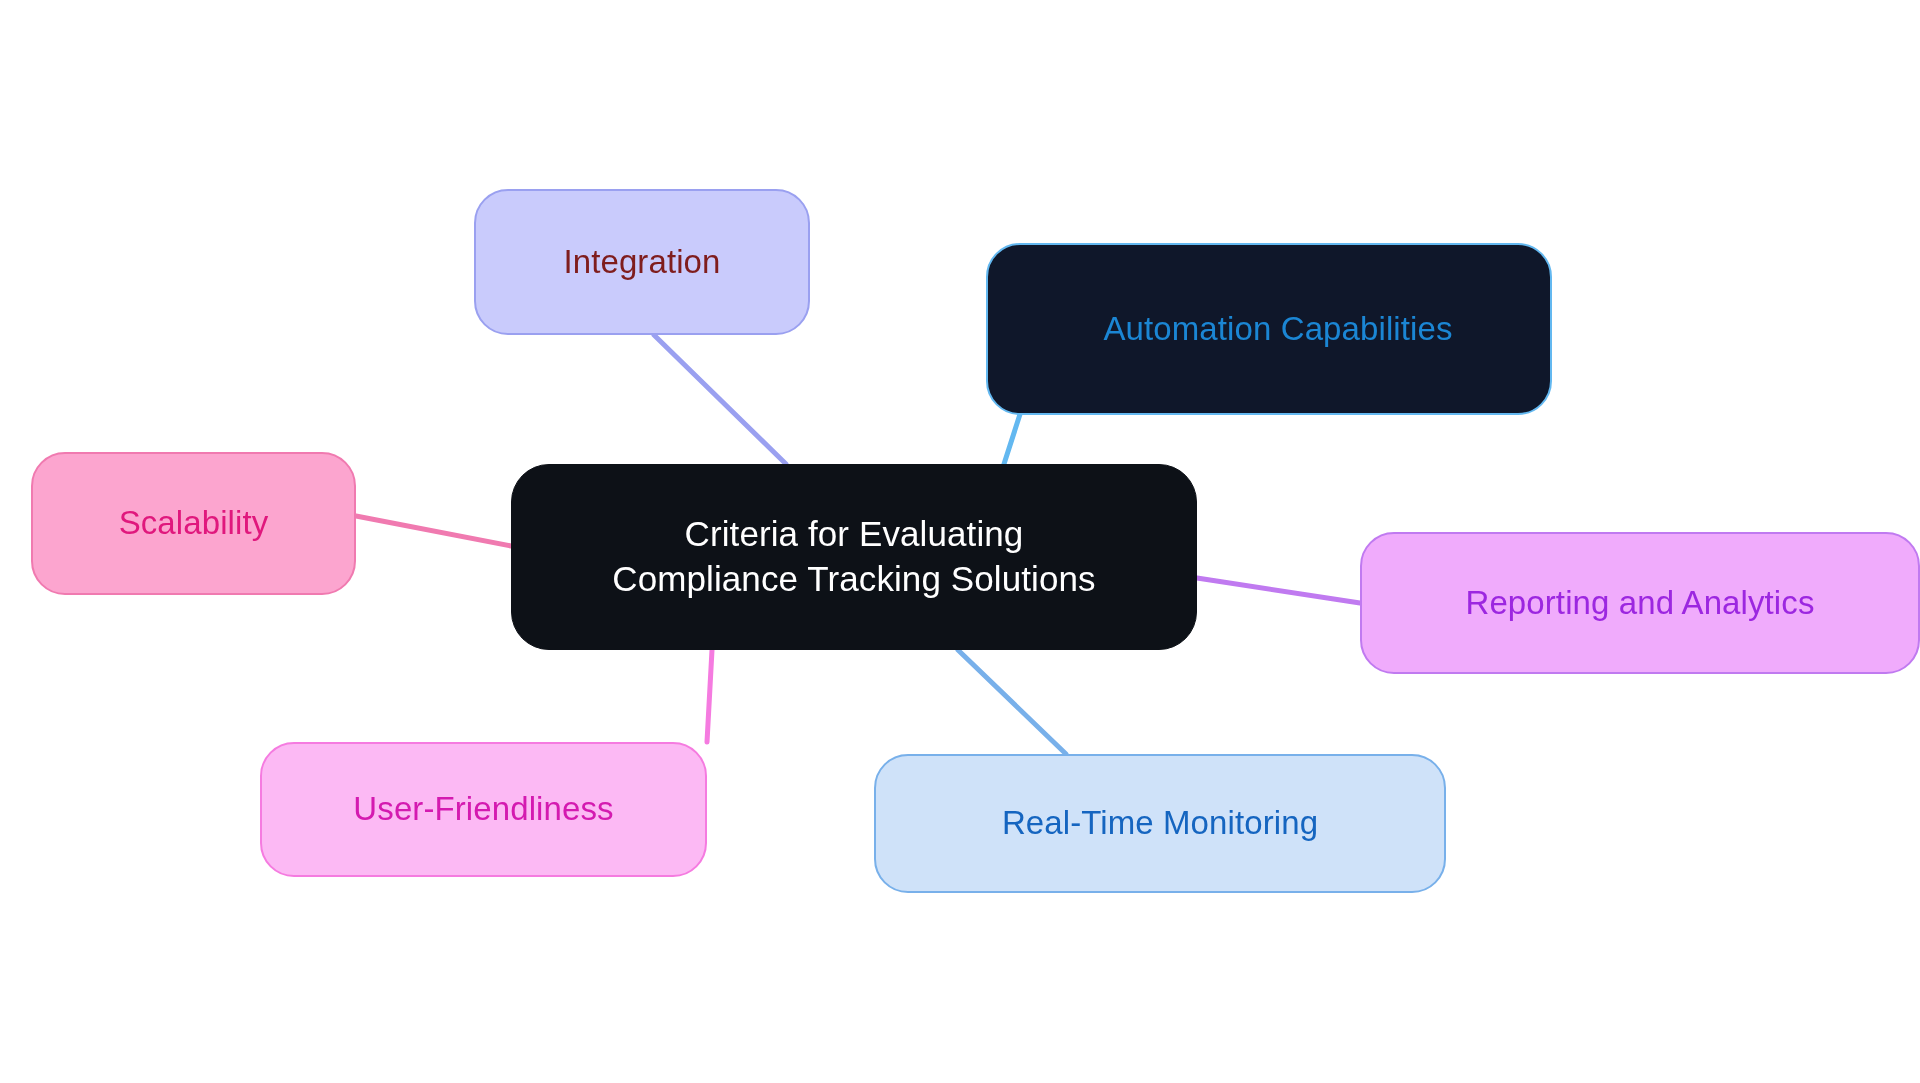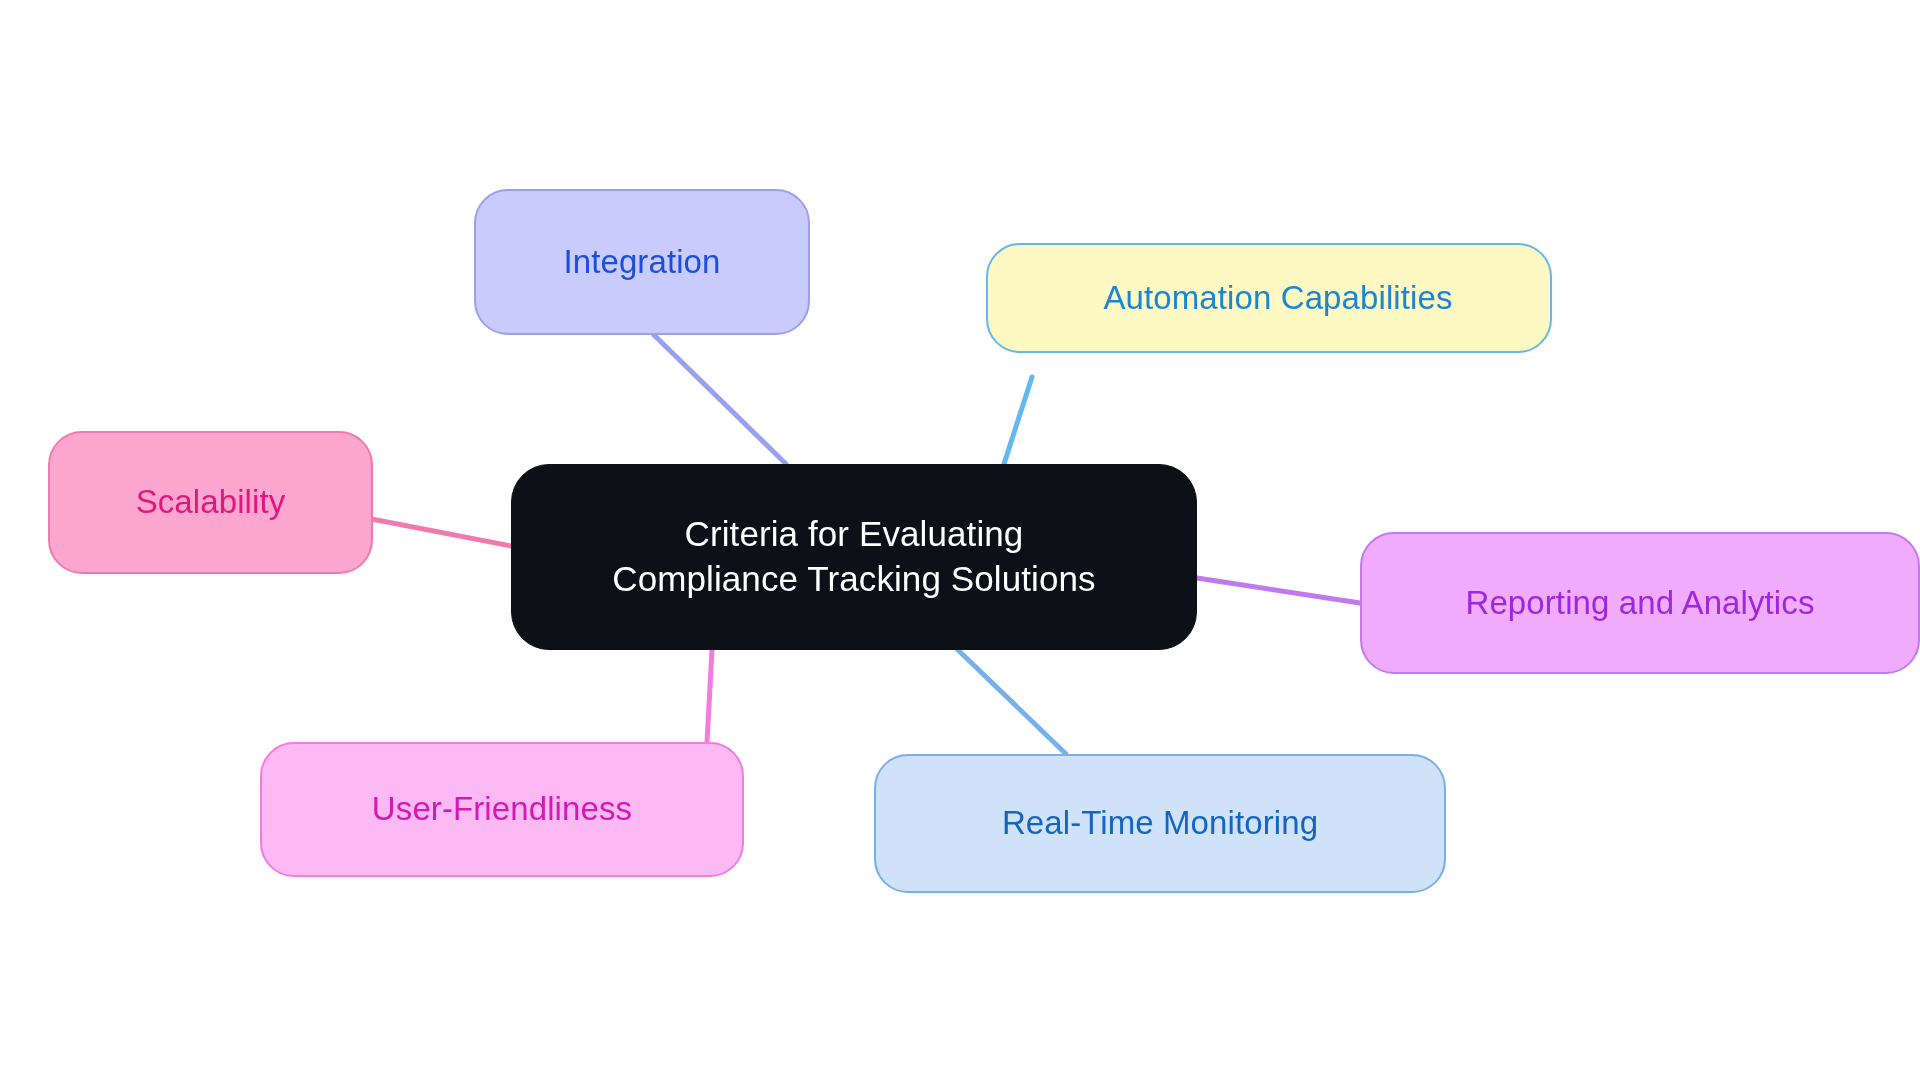--- a/index.html
+++ b/index.html
@@ -60,20 +60,20 @@
       <line x1="654" y1="335" x2="786" y2="464" stroke="#9aa0f0" stroke-width="5" stroke-linecap="round"></line>
       <line x1="1032" y1="377" x2="1004" y2="464" stroke="#63b8f0" stroke-width="5" stroke-linecap="round"></line>
       <line x1="356" y1="516" x2="511" y2="546" stroke="#f07ab0" stroke-width="5" stroke-linecap="round"></line>
       <line x1="1197" y1="578" x2="1360" y2="603" stroke="#c07af0" stroke-width="5" stroke-linecap="round"></line>
       <line x1="707" y1="742" x2="712" y2="650" stroke="#f57be0" stroke-width="5" stroke-linecap="round"></line>
       <line x1="1066" y1="754" x2="958" y2="650" stroke="#78b0ea" stroke-width="5" stroke-linecap="round"></line>
     </svg>
   <div id="node-layer">
       <div class="node node-root" style="left: 511px; top: 464px; width: 686px; height: 186px; background: rgb(13, 17, 23); border-color: rgb(13, 17, 23); color: rgb(255, 255, 255);">Criteria for Evaluating
 Compliance Tracking Solutions</div>
-      <div class="node node-branch" style="left: 474px; top: 189px; width: 336px; height: 146px; background: rgb(201, 203, 252); border-color: rgb(154, 160, 240); color: #1d4ed8;">Integration</div>
-      <div class="node node-branch" style="left: 986px; top: 243px; width: 566px; height: 110px; background: #fef9c3; border-color: rgb(99, 184, 240); color: rgb(27, 134, 212); padding-left: 40px;">Automation Capabilities</div>
-      <div class="node node-branch" style="left: 31px; top: 431px; width: 325px; height: 143px; background: rgb(252, 165, 207); border-color: rgb(240, 122, 176); color: rgb(224, 24, 125); margin-left: 17px;">Scalability</div>
+      <div class="node node-branch" style="left: 474px; top: 189px; width: 336px; height: 146px; background: rgb(201, 203, 252); border-color: rgb(154, 160, 240); color: #7f1d1d;">Integration</div>
+      <div class="node node-branch" style="left: 986px; top: 243px; width: 566px; height: 172px; background: #0f172a; border-color: rgb(99, 184, 240); color: rgb(27, 134, 212); padding-left: 40px;">Automation Capabilities</div>
+      <div class="node node-branch" style="left: 31px; top: 452px; width: 325px; height: 143px; background: rgb(252, 165, 207); border-color: rgb(240, 122, 176); color: rgb(224, 24, 125);">Scalability</div>
       <div class="node node-branch" style="left: 1360px; top: 532px; width: 560px; height: 142px; background: #f0abfc; border-color: rgb(192, 122, 240); color: rgb(156, 39, 224);">Reporting and Analytics</div>
-      <div class="node node-branch" style="left: 260px; top: 742px; width: 484px; height: 135px; background: rgb(252, 185, 244); border-color: rgb(245, 123, 224); color: rgb(212, 26, 176);">User-Friendliness</div>
+      <div class="node node-branch" style="left: 260px; top: 742px; width: 447px; height: 135px; background: rgb(252, 185, 244); border-color: rgb(245, 123, 224); color: rgb(212, 26, 176);">User-Friendliness</div>
       <div class="node node-branch" style="left: 874px; top: 754px; width: 572px; height: 139px; background: rgb(207, 226, 249); border-color: rgb(120, 176, 234); color: rgb(21, 101, 192);">Real-Time Monitoring</div>
     </div>
 </div>
 
 </body></html>

